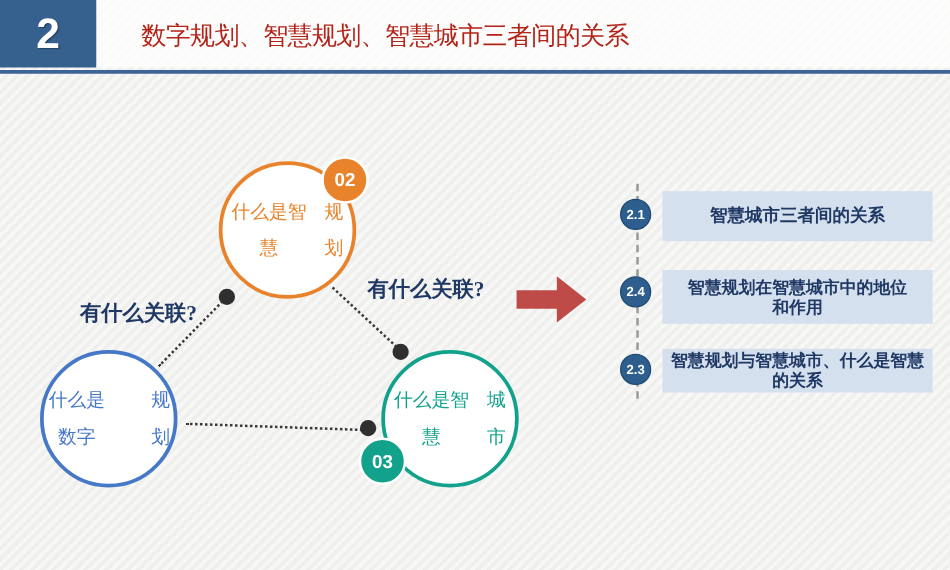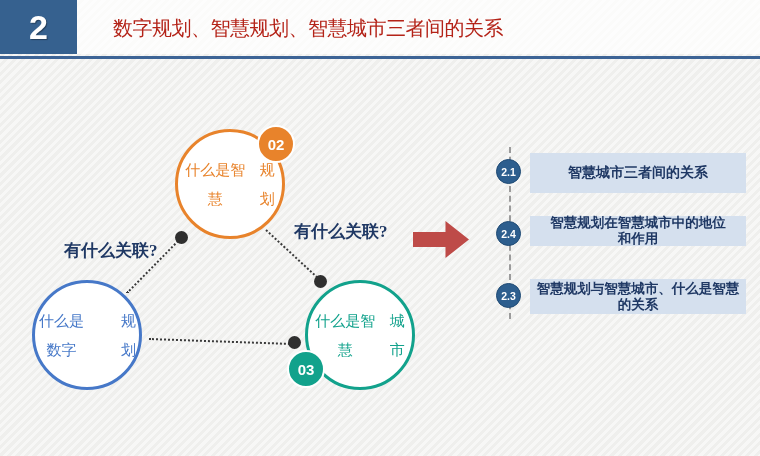--- a/index.html
+++ b/index.html
@@ -62,21 +62,21 @@
     position:absolute;left:496px;width:25px;height:25px;box-sizing:border-box;border-radius:50%;
     background:#2d5e8e;border:1px solid #1f4a74;display:flex;align-items:center;justify-content:center;
     color:#fff;font-weight:bold;font-size:10.5px;z-index:2;text-align:right;
   }
   .agenda-badge-1{top:159px;} .agenda-badge-2{top:221px;} .agenda-badge-3{top:283px;}
   .agenda-box{
     position:absolute;left:530px;width:216px;background:#d5e0ee;color:#1f3864;font-weight:bold;
     display:flex;flex-direction:column;align-items:center;justify-content:center;text-align:center;z-index:2;
   }
   .agenda-box-1{top:153px;height:40px;font-size:14px;}
-  .agenda-box-2{top:216px;height:30px;font-size:13.5px;line-height:16px;}
+  .agenda-box-2{top:216px;height:43px;font-size:13.5px;line-height:16px;}
   .agenda-box-3{top:279px;height:35px;font-size:13.5px;line-height:16px;}
   .agenda-box span{display:block;}
 </style>
 </head>
 <body>
 
 <div class="slide">
 
   <div class="header-strip"></div>
   <div class="num-box">

